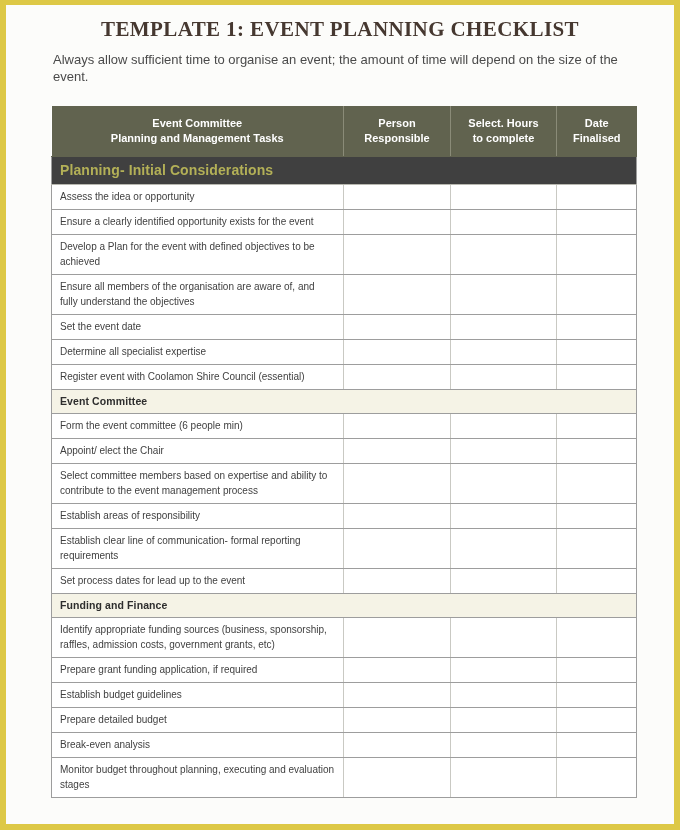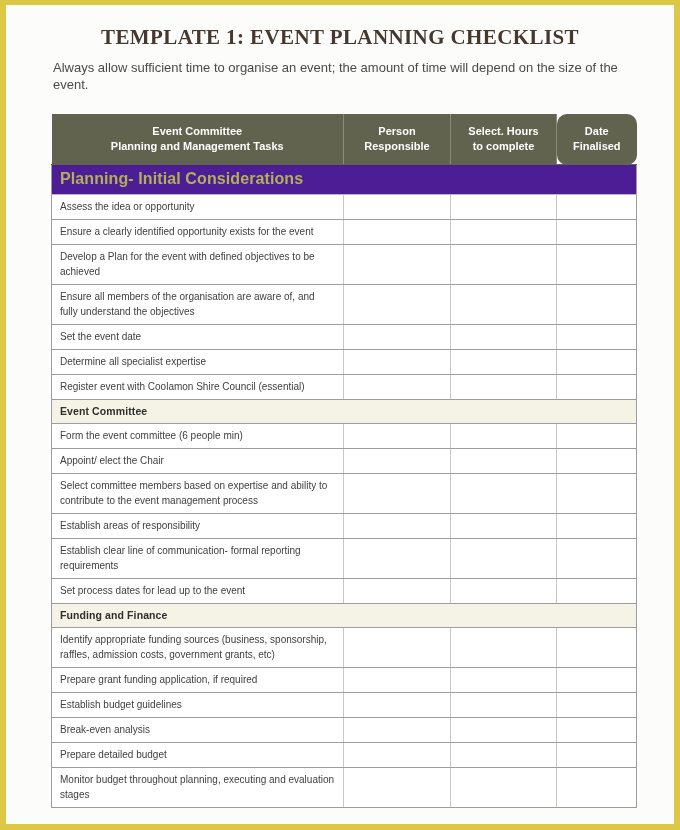--- a/index.html
+++ b/index.html
@@ -21,21 +21,21 @@
     background: #fcfcfa;
     border-left: 6px solid #ddc846;
     border-right: 6px solid #ddc846;
     border-top: 5px solid #ddc846;
     border-bottom: 6px solid #ddc846;
     padding: 0;
   }
   .inner {
     position: absolute;
     left: 0; right: 0; top: 0; bottom: 0;
-    padding: 8px 45px;
+    padding: 0 45px;
     box-sizing: border-box;
   }
   .doc-title {
     margin: 0;
     padding-top: 12px;
     text-align: center;
     font-family: "Liberation Serif", serif;
     font-size: 21px;
     font-weight: bold;
     letter-spacing: 0.4px;
@@ -67,44 +67,44 @@
     color: #ffffff;
     font-size: 11px;
     font-weight: bold;
     line-height: 1.35;
     text-align: center;
     padding: 10px 4px 11px 4px;
     border-right: 1px solid #8a8b78;
     border-bottom: 1px solid #61634f;
     vertical-align: middle;
   }
-  thead th.last { border-right: none; border-radius: 10px; }
+  thead th.last { border-right: none; }
 
   
   td.task {
     font-size: 10px;
     color: #3f3f3f;
     line-height: 1.5;
     padding: 4px 8px 5px 8px;
     border-right: 1px solid #c9c9c3;
     border-bottom: 1px solid #9d9d9d;
     border-left: 1px solid #9d9d9d;
   }
   td.blank {
     border-right: 1px solid #c9c9c3;
     border-bottom: 1px solid #9d9d9d;
   }
   td.blank.last {
     border-right: 1px solid #9d9d9d;
   }
   
   td.section-major {
-    background: #4c1d95;
+    background: #404040;
     color: #b3b057;
-    font-size: 16px;
+    font-size: 14px;
     font-weight: bold;
     letter-spacing: 0.1px;
     padding: 5px 8px 6px 8px;
     border-left: 1px solid #9d9d9d;
     border-right: 1px solid #9d9d9d;
     border-bottom: 1px solid #b8b8b0;
   }
   td.section-sub {
     background: #f5f3e6;
     color: #2e2e2e;
@@ -255,27 +255,27 @@
             <td class="blank"></td>
             <td class="blank last"></td>
           </tr>
           <tr>
             <td class="task">Establish budget guidelines</td>
             <td class="blank"></td>
             <td class="blank"></td>
             <td class="blank last"></td>
           </tr>
           <tr>
+            <td class="task">Prepare detailed budget</td>
+            <td class="blank"></td>
+            <td class="blank"></td>
+            <td class="blank last"></td>
+          </tr>
+          <tr>
             <td class="task">Break-even analysis</td>
-            <td class="blank"></td>
-            <td class="blank"></td>
-            <td class="blank last"></td>
-          </tr>
-          <tr>
-            <td class="task">Prepare detailed budget</td>
             <td class="blank"></td>
             <td class="blank"></td>
             <td class="blank last"></td>
           </tr>
           <tr>
             <td class="task">Monitor budget throughout planning, executing and evaluation stages</td>
             <td class="blank"></td>
             <td class="blank"></td>
             <td class="blank last"></td>
           </tr>

